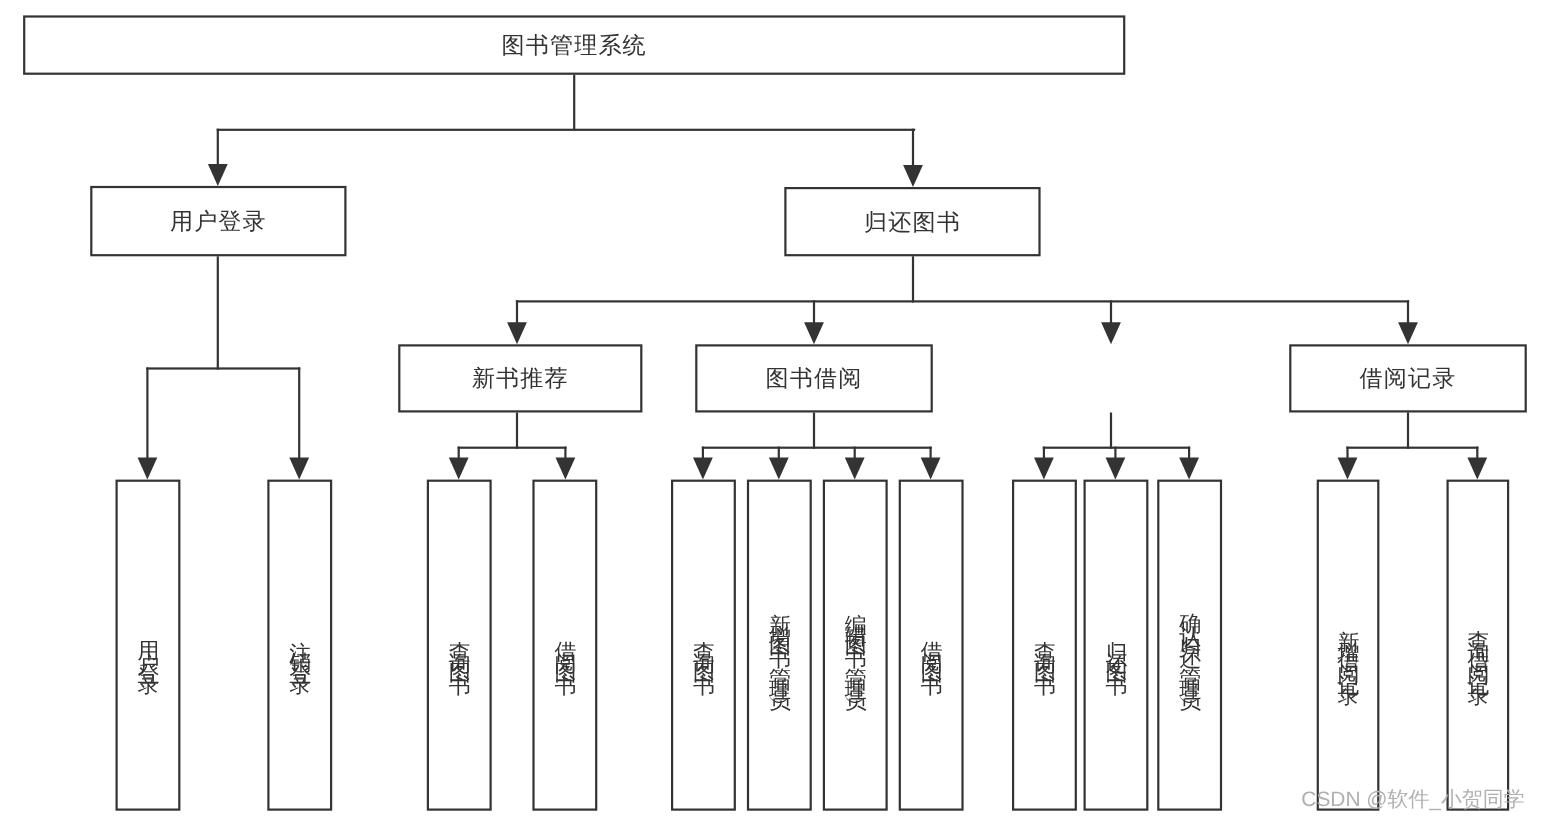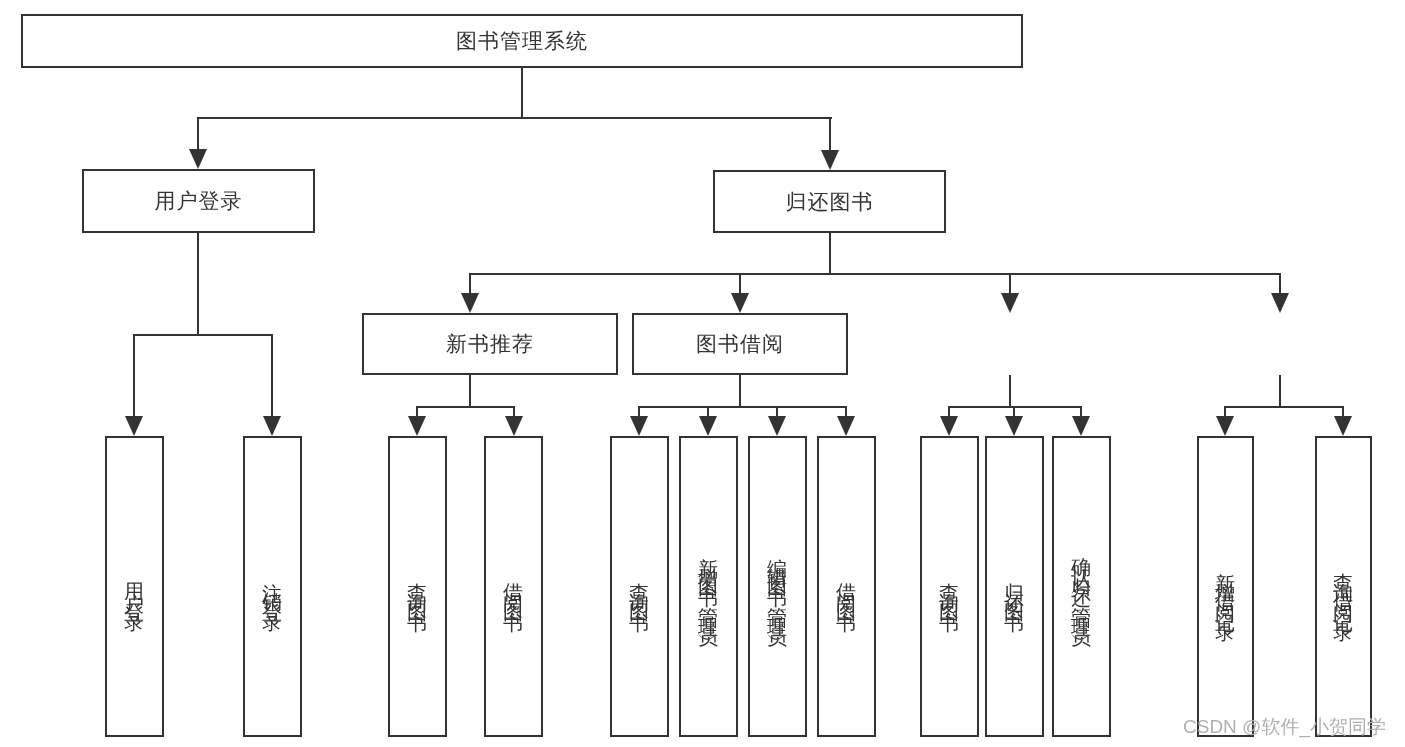--- a/index.html
+++ b/index.html
@@ -62,25 +62,28 @@
     <span class="lbl">图书管理系统</span>
   </div>
 
   <div class="box hbox" style="left:82px; top:169px; width:233px; height:64px;">
     <span class="lbl">用户登录</span>
   </div>
   <div class="box hbox" style="left:713px; top:170px; width:233px; height:63px;">
     <span class="lbl">归还图书</span>
   </div>
 
-  <div class="box hbox" style="left:362px; top:313px; width:256px; height:62px;">
+  <div class="box hbox" style="left:362px; top:313px; width:222px; height:62px;">
     <span class="lbl">新书推荐</span>
   </div>
   <div class="box hbox" style="left:632px; top:313px; width:216px; height:62px;">
     <span class="lbl">图书借阅</span>
+  </div>
+  <div class="box hbox" style="left:1172px; top:313px; width:216px; height:62px;">
+    <span class="lbl">借阅记录</span>
   </div>
 
   <div class="box vbox" style="left:105px; top:436px; width:59px; height:301px;">
     <span class="lbl">用户登录</span>
   </div>
   <div class="box vbox" style="left:243px; top:436px; width:59px; height:301px;">
     <span class="lbl">注销登录</span>
   </div>
 
   <div class="box vbox" style="left:388px; top:436px; width:59px; height:301px;">

